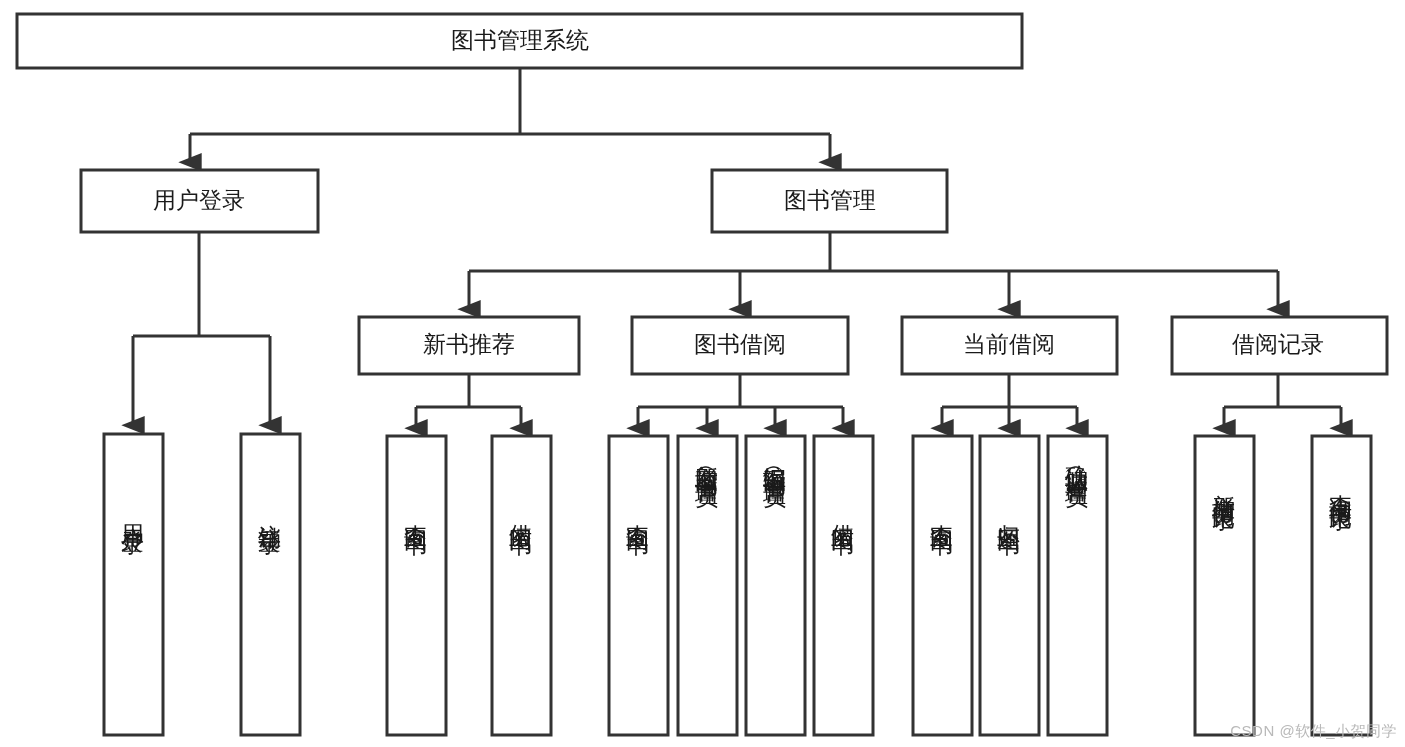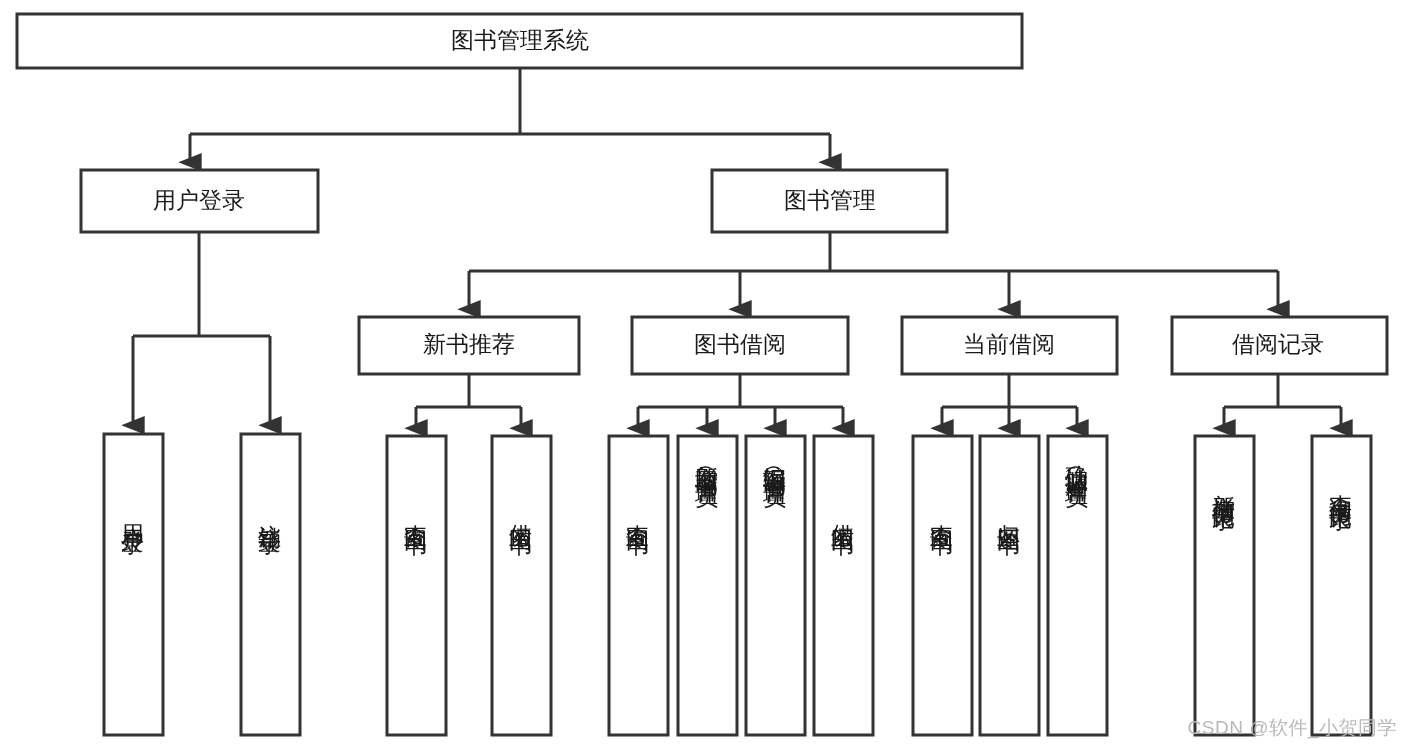--- a/index.html
+++ b/index.html
@@ -53,21 +53,21 @@
     fill: #1a1a1a;
     writing-mode: vertical-rl;
     text-orientation: upright;
     letter-spacing: 3px;
   }
   .watermark {
     position: absolute;
     right: 8px;
     bottom: 6px;
     font-family: "Liberation Sans", "DejaVu Sans", sans-serif;
-    font-size: 19px;
+    font-size: 15px;
     color: #b9b9b9;
     white-space: nowrap;
     letter-spacing: 0.5px;
   }
 </style>
 </head>
 <body>
 
 <div id="diagram-root">
   <svg class="flow" viewBox="0 0 1405 747" xmlns="http://www.w3.org/2000/svg">

